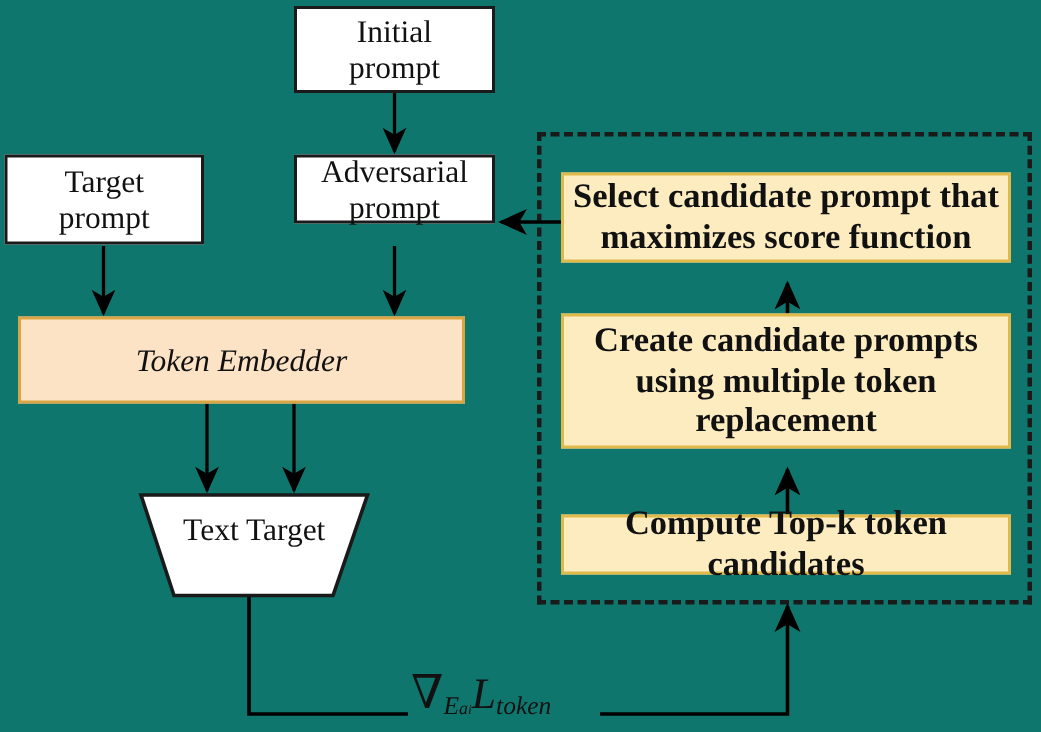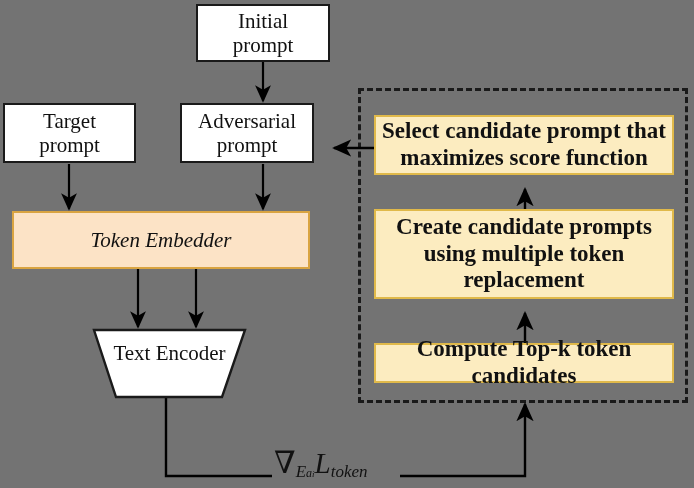--- a/index.html
+++ b/index.html
@@ -1,19 +1,19 @@
 <!DOCTYPE html>
 <html><head>
 <meta charset="utf-8">
 <style>
   html,body{margin:0;padding:0;background:#ffffff;}
   #stage{
     position:relative;
     width:694px;height:488px;
-    background:#737373;
+    background:#0f766e;
     font-family:"Liberation Serif","DejaVu Serif",serif;
     overflow:hidden;
   }
   .node{
     position:absolute;
     box-sizing:border-box;
     display:flex;
     align-items:center;
     justify-content:center;
     text-align:center;
@@ -103,34 +103,34 @@
   <div class="node plain-box" style="left:196px;top:4px;width:134px;height:58px;">
     <span style="white-space:pre-line;">Initial
 prompt</span>
   </div>
 
   <div class="node plain-box" style="left:3px;top:103px;width:133px;height:60px;">
     <span style="white-space:pre-line;">Target
 prompt</span>
   </div>
 
-  <div class="node plain-box" style="left:180px;top:103px;width:134px;height:60px;">
+  <div class="node plain-box" style="left:196px;top:103px;width:134px;height:46px;">
     <span style="white-space:pre-line;">Adversarial
 prompt</span>
   </div>
 
   <div class="node embed-box" style="left:12px;top:211px;width:298px;height:58px;font-style:italic;">
     <span>Token Embedder</span>
   </div>
 
   <svg class="layer">
     <polygon points="94,330 245,330 222,397 116,397" fill="#ffffff" stroke="#1a1a1a" stroke-width="2.4"></polygon>
   </svg>
   <div class="trap-label" style="left:94px;top:341px;width:151px;">Text
-Encoder</div>
+Target</div>
 
   <div class="node loop-box" style="left:374px;top:115px;width:300px;height:60px;">
     <span>Select candidate prompt that maximizes score function</span>
   </div>
 
   <div class="node loop-box" style="left:374px;top:343px;width:300px;height:40px;">
     <span>Compute Top-k token candidates</span>
   </div>
 
   <div class="node loop-box" style="left:374px;top:209px;width:300px;height:90px;">

